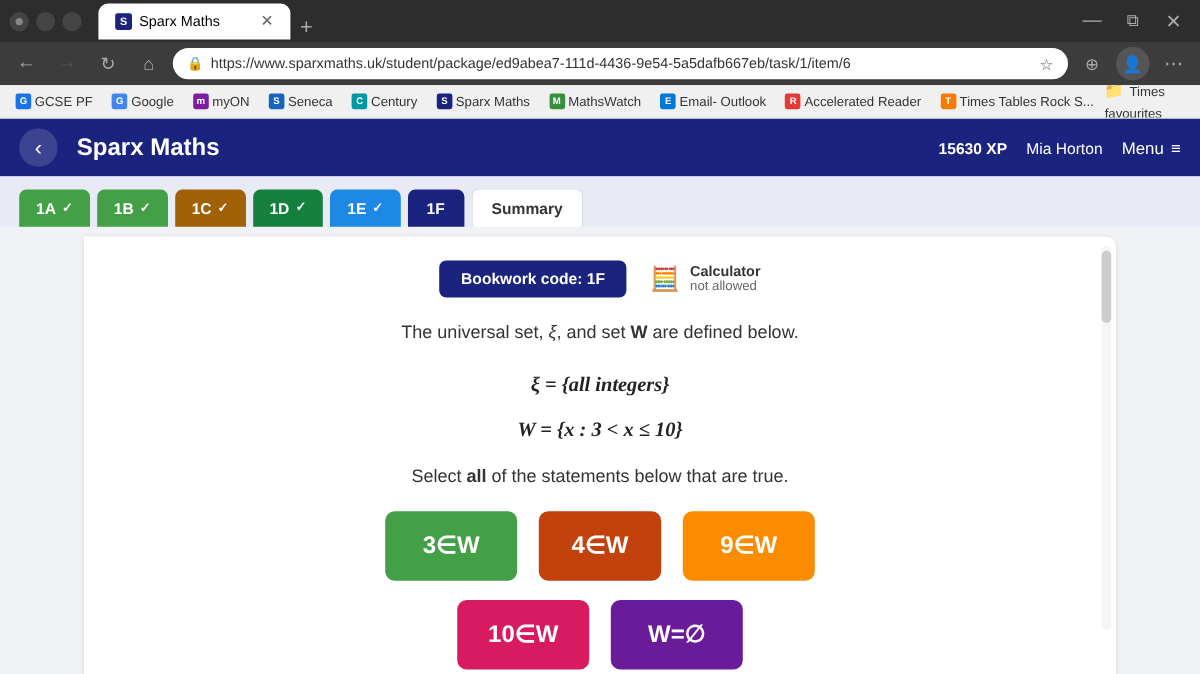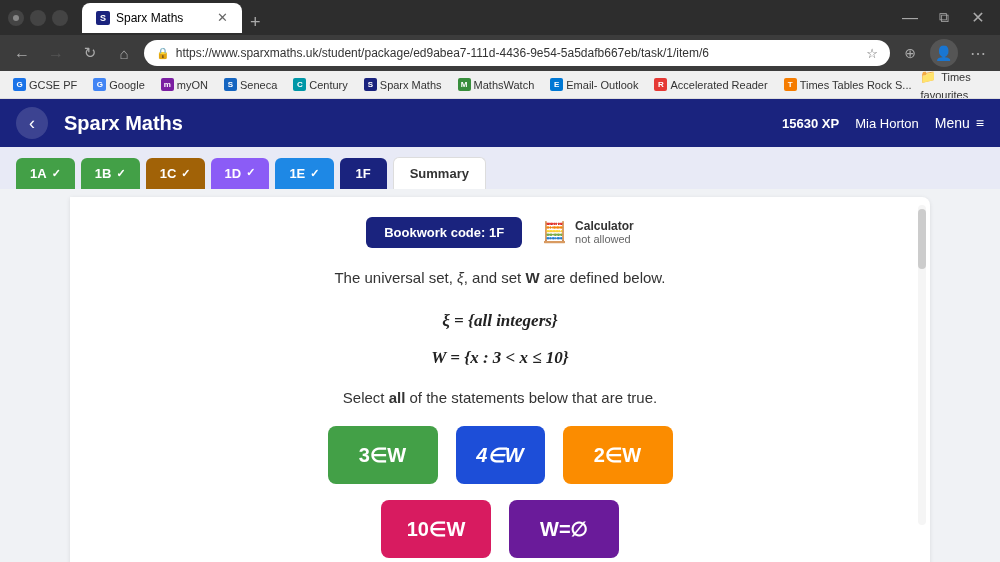--- a/index.html
+++ b/index.html
@@ -110,21 +110,21 @@
       <span style="font-size:11px;">✓</span>
   </button>
   <button style="background:#43a047;color:white;border:none;border-radius:6px 6px 0 0;padding:8px 14px;font-size:13px;font-weight:600;cursor:pointer;display:flex;align-items:center;gap:5px;">
     <span>1B</span> 
       <span style="font-size:11px;">✓</span>
   </button>
   <button style="background:#a16207;color:white;border:none;border-radius:6px 6px 0 0;padding:8px 14px;font-size:13px;font-weight:600;cursor:pointer;display:flex;align-items:center;gap:5px;">
     <span>1C</span> 
       <span style="font-size:11px;">✓</span>
   </button>
-  <button style="background:#8b5cf6;color:white;border:none;border-radius:6px 6px 0 0;padding:8px 14px;font-size:13px;font-weight:600;cursor:pointer;display:flex;align-items:flex-start;gap:5px;">
+  <button style="background:#15803d;color:white;border:none;border-radius:6px 6px 0 0;padding:8px 14px;font-size:13px;font-weight:600;cursor:pointer;display:flex;align-items:flex-start;gap:5px;">
     <span>1D</span> 
       <span style="font-size:11px;">✓</span>
   </button>
   <button style="background:#1e88e5;color:white;border:none;border-radius:6px 6px 0 0;padding:8px 14px;font-size:13px;font-weight:600;cursor:pointer;display:flex;align-items:center;gap:5px;">
     <span>1E</span> 
       <span style="font-size:11px;">✓</span>
   </button>
   <button style="background:#1a237e;color:white;border:none;border-radius:6px 6px 0 0;padding:8px 16px;font-size:13px;font-weight:700;cursor:pointer;">
     <span>1F</span>
   </button>
@@ -159,22 +159,22 @@
       <div style="font-style:italic;">ξ = {all integers}</div>
       <div style="font-style:italic;">W = {<em>x</em> : 3 &lt; <em>x</em> ≤ 10}</div>
     </div>
 
     <div style="text-align:center;font-size:15px;color:#333;margin:12px 0 20px;">
       Select <strong>all</strong> of the statements below that are true.
     </div>
 
     <div style="display:flex;gap:18px;justify-content:center;margin-bottom:16px;">
       <button style="width:110px;height:58px;border-radius:8px;border:none;font-size:20px;font-weight:700;color:white;cursor:pointer;background:#43a047;">3∈W</button>
-      <button style="width:89px;height:58px;border-radius:8px;border:none;font-size:20px;font-weight:700;color:white;cursor:pointer;background:#1d4ed8;font-style:italic;">4∈W</button>
-      <button style="width:110px;height:58px;border-radius:8px;border:none;font-size:20px;font-weight:700;color:white;cursor:pointer;background:#fb8c00;">2∈W</button>
+      <button style="width:102px;height:58px;border-radius:8px;border:none;font-size:20px;font-weight:700;color:white;cursor:pointer;background:#c2410c;">4∈W</button>
+      <button style="width:110px;height:58px;border-radius:8px;border:none;font-size:20px;font-weight:700;color:white;cursor:pointer;background:#fb8c00;">9∈W</button>
     </div>
 
     <div style="display:flex;gap:18px;justify-content:center;margin-bottom:8px;">
       <button style="width:110px;height:58px;border-radius:8px;border:none;font-size:20px;font-weight:700;color:white;cursor:pointer;background:#d81b60;">10∈W</button>
       <button style="width:110px;height:58px;border-radius:8px;border:none;font-size:20px;font-weight:700;color:white;cursor:pointer;background:#6a1b9a;">W=∅</button>
     </div>
 
   </div>
 </div>
 

